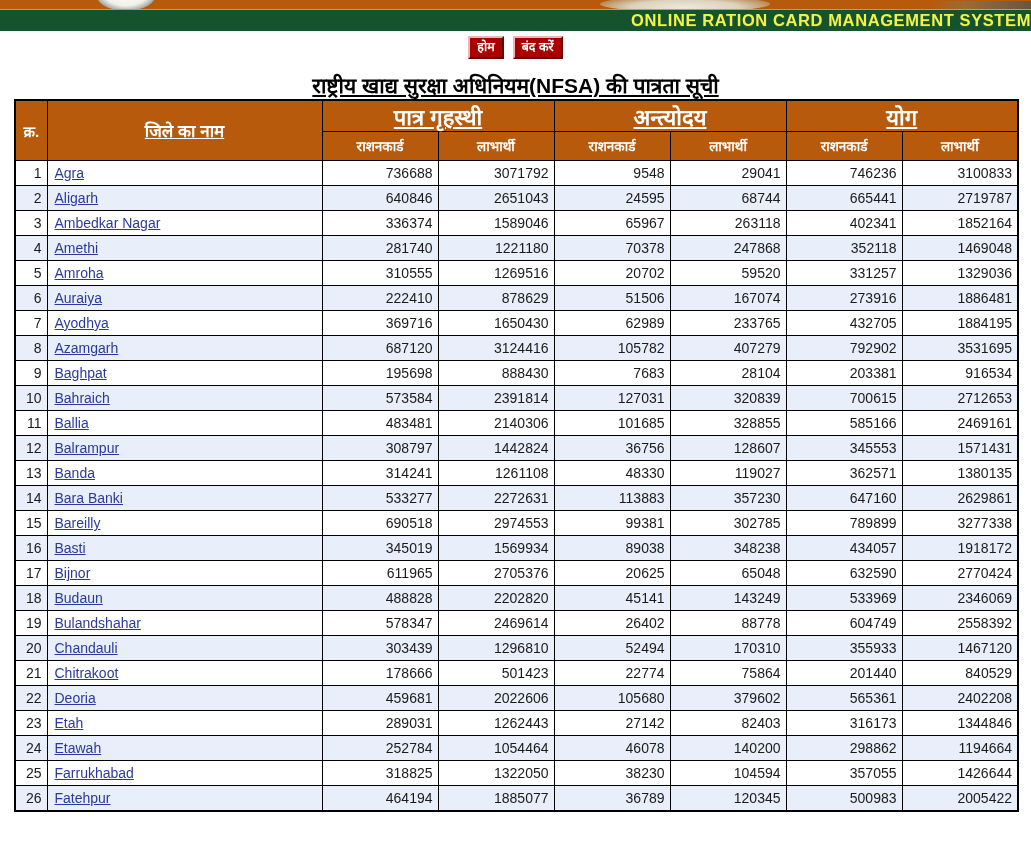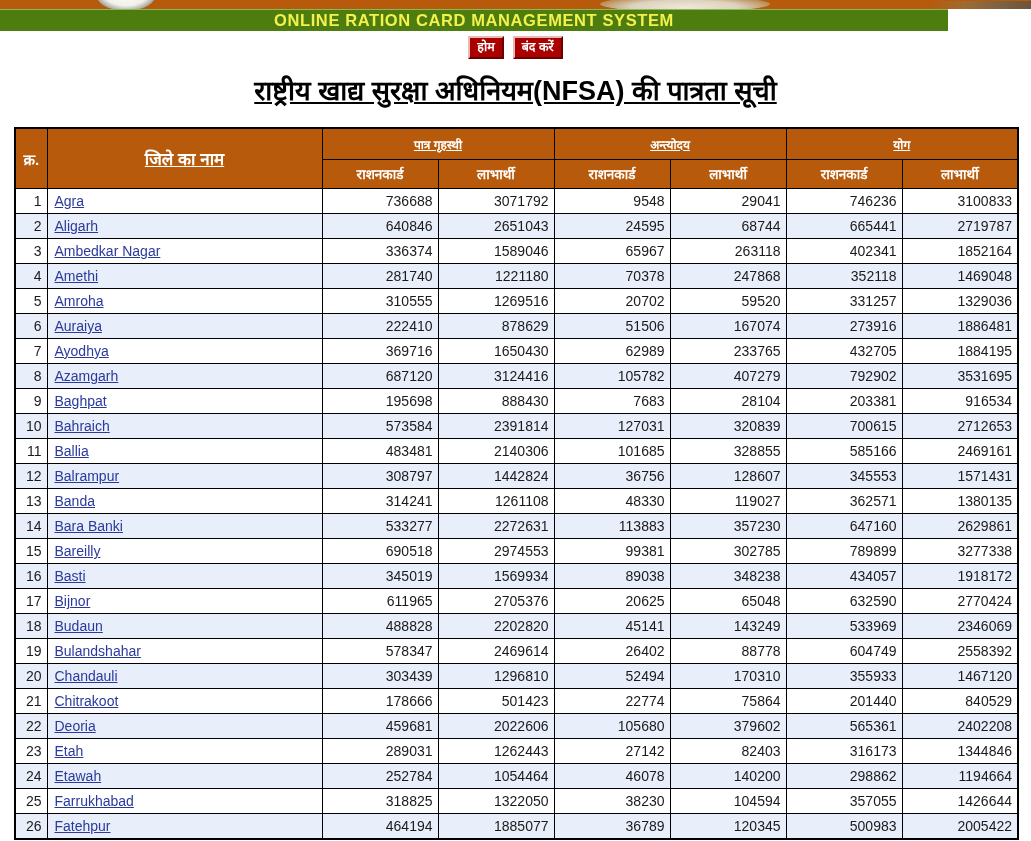--- a/index.html
+++ b/index.html
@@ -45,26 +45,26 @@
     position: absolute;
     left: 930px;
     top: 1px;
     width: 101px;
     height: 9px;
     background: linear-gradient(90deg, #b75a0c 0%, #9d6b33 35%, #7d6142 70%, #6b553c 100%);
   }
 
   
   .green-banner {
-    width: 948px;
+    width: 1031px;
     height: 22px;
-    background: #4d7c0f;
+    background: #14532d;
     display: flex;
     align-items: center;
-    justify-content: center;
+    justify-content: flex-end;
     box-sizing: border-box;
     border-top: 1px solid #8bb956;
   }
   .green-banner .banner-text {
     color: #f2f24a;
     font-size: 16.5px;
     font-weight: bold;
     letter-spacing: .6px;
     text-shadow: 0 1px 0 rgba(90,120,40,.35);
     font-family: "Liberation Sans", "DejaVu Sans", sans-serif;
@@ -94,26 +94,26 @@
     border-bottom: 2px solid #6a0000;
     cursor: pointer;
     font-family: Liberation Sans, sans-serif;
     white-space: nowrap;
   }
 
   
   .page-title {
     width: 1031px;
     text-align: center;
-    font-size: 27px;
+    font-size: 21px;
     font-weight: bold;
     color: #000000;
     text-decoration: underline;
     padding-top: 14px;
-    padding-bottom: 19px;
+    padding-bottom: 0;
     box-sizing: border-box;
     font-family: "Liberation Sans", "DejaVu Sans", sans-serif;
   }
 
   
   .table-wrap {
     padding: 0 13px 0 14px;
     box-sizing: border-box;
     width: 1031px;
   }
@@ -136,21 +136,21 @@
     background: #b75a0c;
     color: #ffffff;
     text-align: center;
     font-weight: bold;
     height: 30px;
     vertical-align: middle;
     border: 1px solid #000000;
   }
   table.nfsa thead th .u {
     text-decoration: underline;
-    font-size: 12px;
+    font-size: 22px;
     font-weight: bold;
     margin-top: 20px;
   }
   table.nfsa thead th.sub {
     height: 28px;
     font-size: 13.5px;
     font-weight: bold;
     text-decoration: none;
   }
   table.nfsa thead th.sn {

